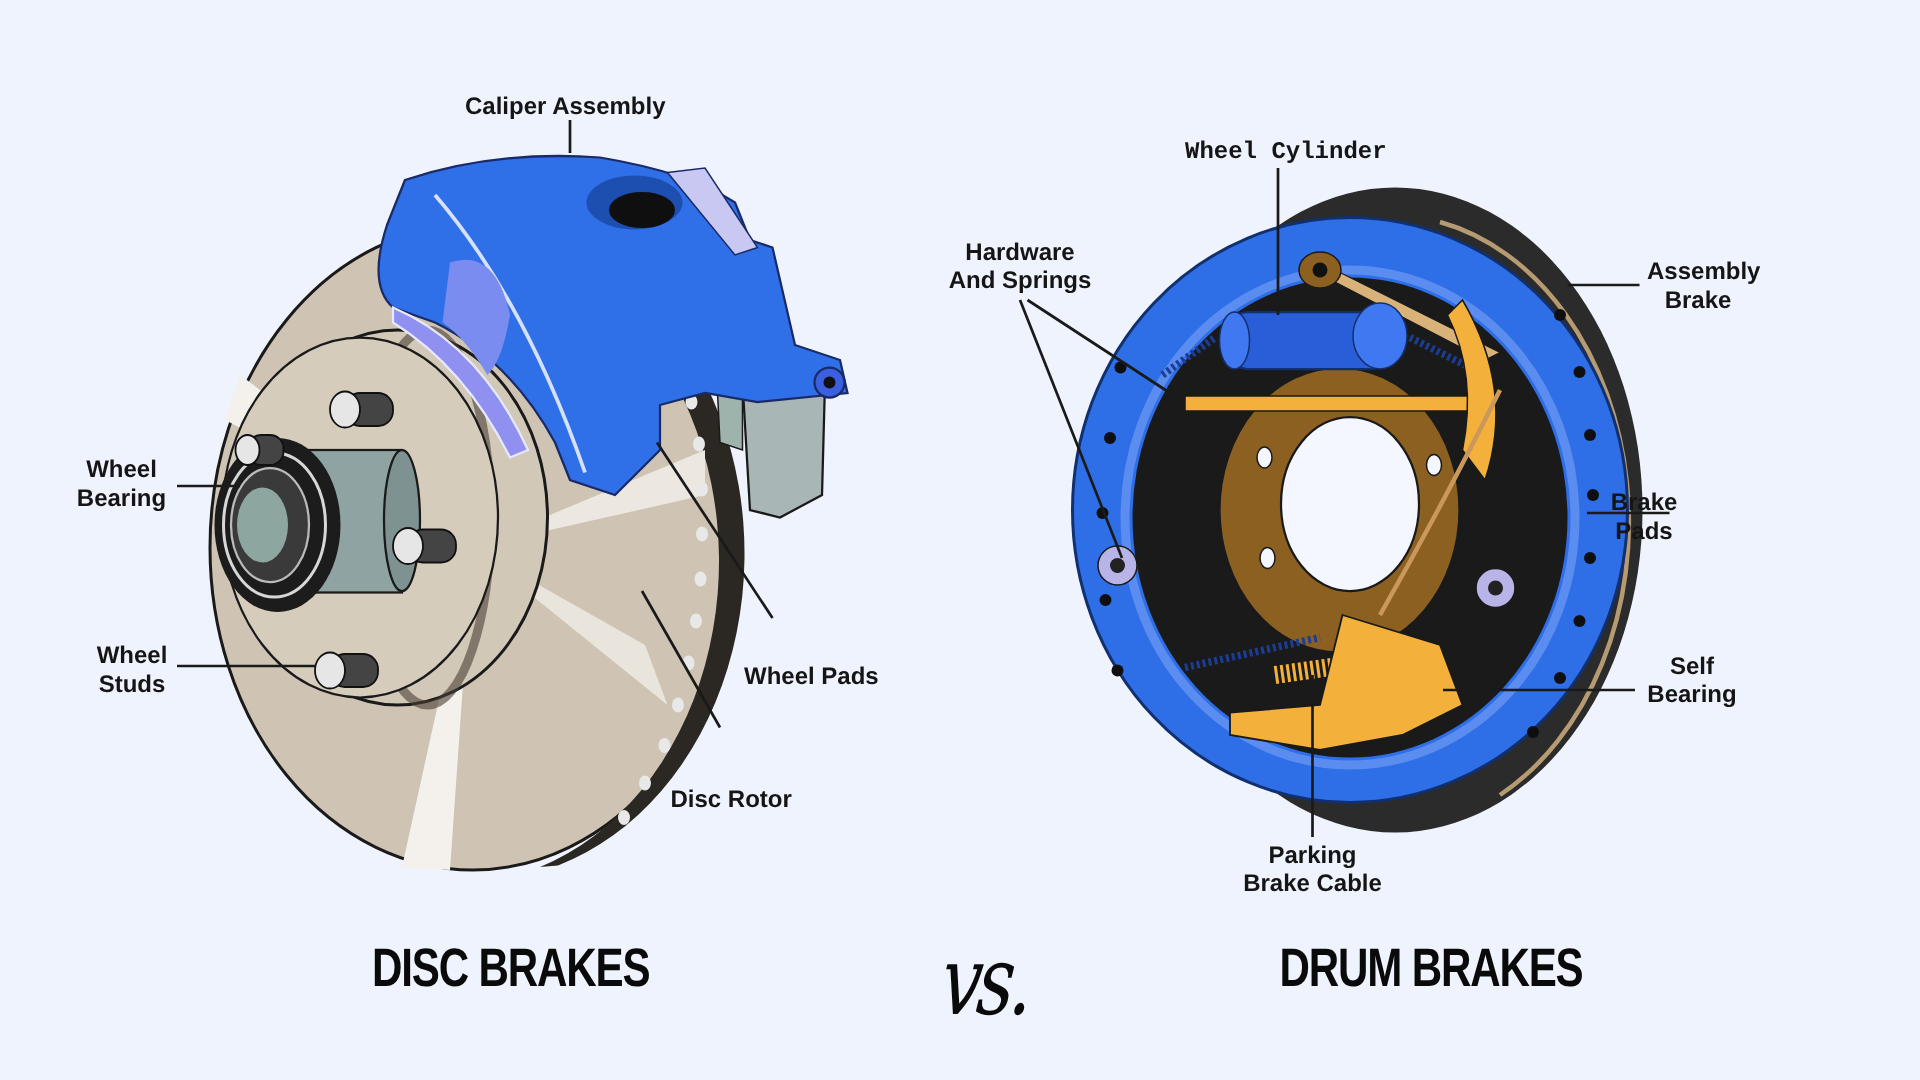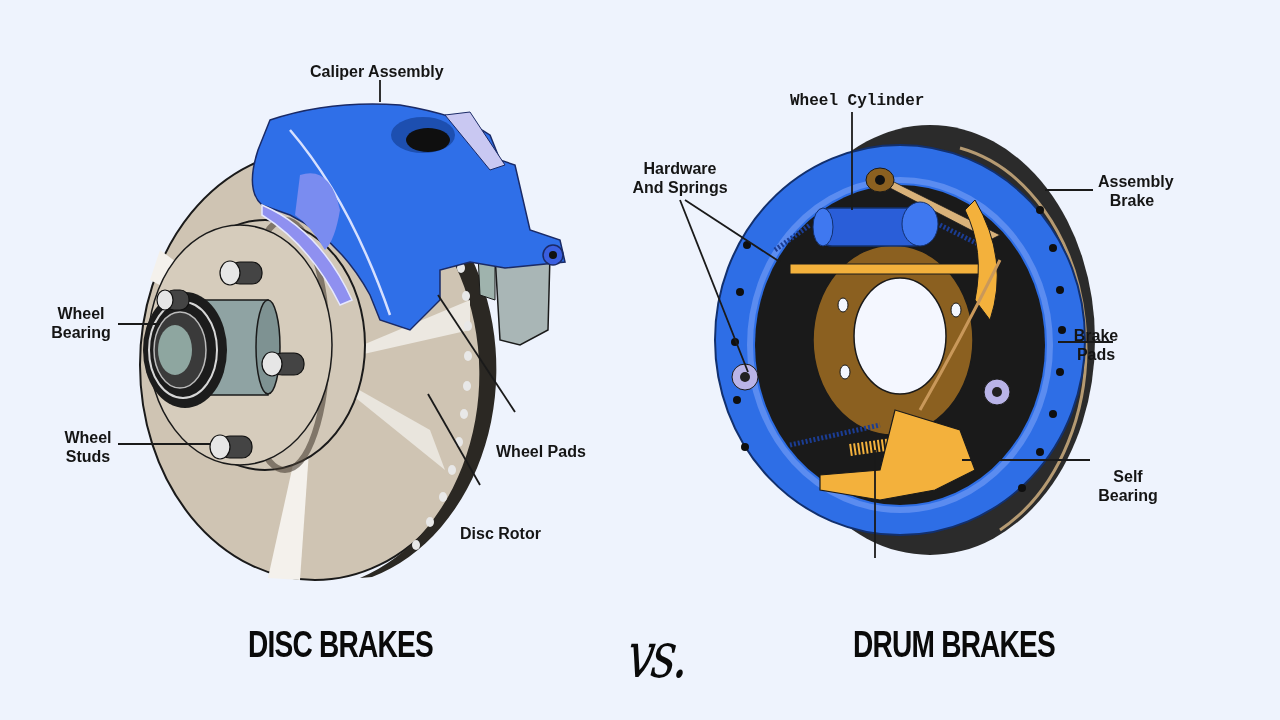--- a/index.html
+++ b/index.html
@@ -167,37 +167,41 @@
 <div class="lbl" style="left:310px;top:62px;">Caliper Assembly</div>
 <div class="lbl" style="left:50px;top:304px;width:62px;">
   <div>Wheel</div>
   <div>Bearing</div>
 </div>
 <div class="lbl" style="left:60px;top:428px;width:56px;">
   <div>Wheel</div>
   <div>Studs</div>
 </div>
 <div class="lbl" style="left:496px;top:442px;">Wheel Pads</div>
-<div class="lbl" style="left:460px;top:524px;">Disc Rotor</div>
+<div class="lbl" style="left:447px;top:524px;">Disc Rotor</div>
 
 <div class="lbl" style="left:790px;top:92px;font-family:Liberation Mono, monospace;">Wheel Cylinder</div>
 <div class="lbl" style="left:628px;top:159px;width:104px;">
   <div>Hardware</div>
   <div>And Springs</div>
 </div>
 <div class="lbl" style="left:1098px;top:172px;width:68px;">
   <div>Assembly</div>
   <div>Brake</div>
 </div>
 <div class="lbl" style="left:1070px;top:326px;width:52px;">
   <div>Brake</div>
   <div>Pads</div>
 </div>
-<div class="lbl" style="left:1092px;top:467px;width:72px;">
+<div class="lbl" style="left:1092px;top:435px;width:72px;">
   <div>Self</div>
   <div>Bearing</div>
+</div>
+<div class="lbl" style="left:823px;top:561px;width:104px;">
+  <div>Parking</div>
+  <div>Brake Cable</div>
 </div>
 
 <div class="title" style="left:248px;top:624px;">DISC BRAKES</div>
 <div class="vs">vs.</div>
 <div class="title" style="left:853px;top:624px;">DRUM BRAKES</div>
 
 </div>
 
 </body></html>

